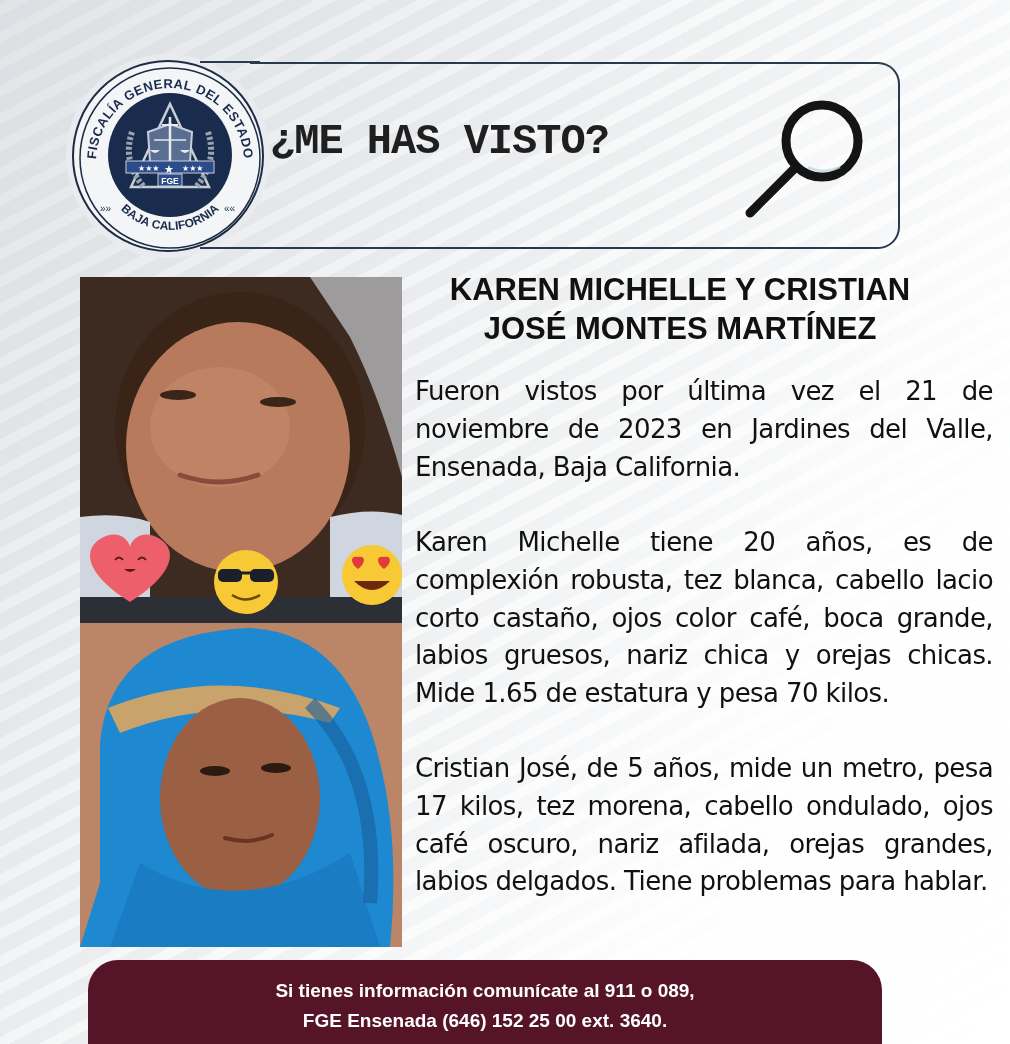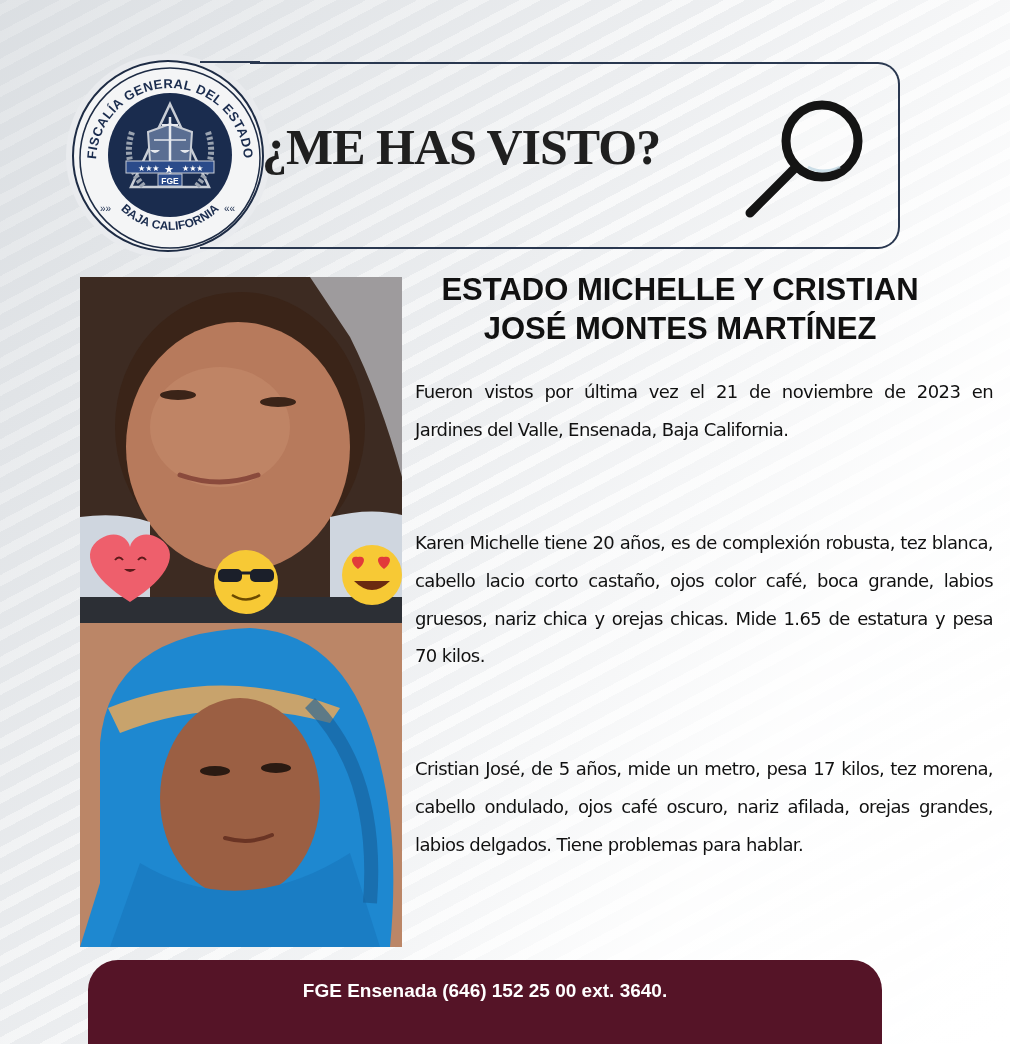--- a/index.html
+++ b/index.html
@@ -27,43 +27,43 @@
     .header-box {
       position: absolute; left: 250px; top: 62px; width: 650px; height: 187px;
       border: 2px solid #2a3850;
       border-left: none;
       border-radius: 0 22px 22px 0;
     }
     .header-line-top { position: absolute; left: 200px; top: 61px; width: 60px; height: 2px; background: #2a3850; }
     .header-line-bot { position: absolute; left: 200px; top: 247px; width: 60px; height: 2px; background: #2a3850; }
     .header-title {
       position: absolute; left: 262px; top: 118px;
-      font-family: Liberation Serif, serif;
-      font-weight: bold; font-size: 50px; letter-spacing: -1px;
-      color: #1f1f1f; white-space: nowrap;
+      font-family: Liberation Mono, monospace;
+      font-weight: bold; font-size: 42px; letter-spacing: -1px;
+      color: #1f1f1f; white-space: nowrap; padding-left: 8px;
     }
     .magnifier { position: absolute; left: 740px; top: 95px; width: 135px; height: 130px; }
 
     
     .photo { position: absolute; left: 80px; width: 322px; overflow: hidden; }
     .photo-karen { top: 277px; height: 346px; background: linear-gradient(180deg, #3a2a22 0%, #5a3a2a 20%, #6d4536 60%, #2d2a2c 100%); }
     .photo-cristian { top: 623px; height: 324px; background: #b98466; }
 
     
     .name-heading {
       position: absolute; left: 405px; top: 270px; width: 550px;
       text-align: center;
       font-weight: bold; font-size: 31px; line-height: 39px; color: #111;
     }
 
     
     .para {
       position: absolute; left: 415px; width: 578px;
       font-family: "DejaVu Sans", sans-serif;
-      font-size: 18px; line-height: 37.8px; color: #111;
+      font-size: 26px; line-height: 37.8px; color: #111;
       text-align: justify; letter-spacing: -0.6px;
     }
     .para-1 { top: 373px; }
     .para-2 { top: 524px; }
     .para-3 { top: 750px; }
 
     
     .footer {
       position: absolute; left: 88px; top: 960px; width: 794px; height: 90px;
       background: #551427;
@@ -172,23 +172,24 @@
     <ellipse cx="160" cy="175" rx="80" ry="100" fill="#9b5f43"></ellipse>
     <ellipse cx="135" cy="148" rx="15" ry="5" fill="#2a1a12"></ellipse>
     <ellipse cx="196" cy="145" rx="15" ry="5" fill="#2a1a12"></ellipse>
     <path d="M145 215 Q170 222 192 212" fill="none" stroke="#6a3424" stroke-width="4" stroke-linecap="round"></path>
     <path d="M60 240 Q160 300 270 230 L300 324 L30 324 Z" fill="#1a7dc4"></path>
     <path d="M230 80 Q300 150 290 280" fill="none" stroke="#155f9a" stroke-width="14" opacity="0.6"></path>
   </svg>
 </div>
 
 <div class="name-heading">
-  <div>ESTADO MICHELLE Y CRISTIAN</div>
+  <div>KAREN MICHELLE Y CRISTIAN</div>
   <div>JOSÉ MONTES MARTÍNEZ</div>
 </div>
 
 <p class="para para-1">Fueron vistos por última vez el 21 de noviembre de 2023 en Jardines del Valle, Ensenada, Baja California.</p>
 <p class="para para-2">Karen Michelle tiene 20 años, es de complexión robusta, tez blanca, cabello lacio corto castaño, ojos color café, boca grande, labios gruesos, nariz chica y orejas chicas. Mide 1.65 de estatura y pesa 70 kilos.</p>
 <p class="para para-3">Cristian José, de 5 años, mide un metro, pesa 17 kilos, tez morena, cabello ondulado, ojos café oscuro, nariz afilada, orejas grandes, labios delgados. Tiene problemas para hablar.</p>
 
 <div class="footer">
+  <div>Si tienes información comunícate al 911 o 089,</div>
   <div>FGE Ensenada (646) 152 25 00 ext. 3640.</div>
 </div>
 
 </body></html>

